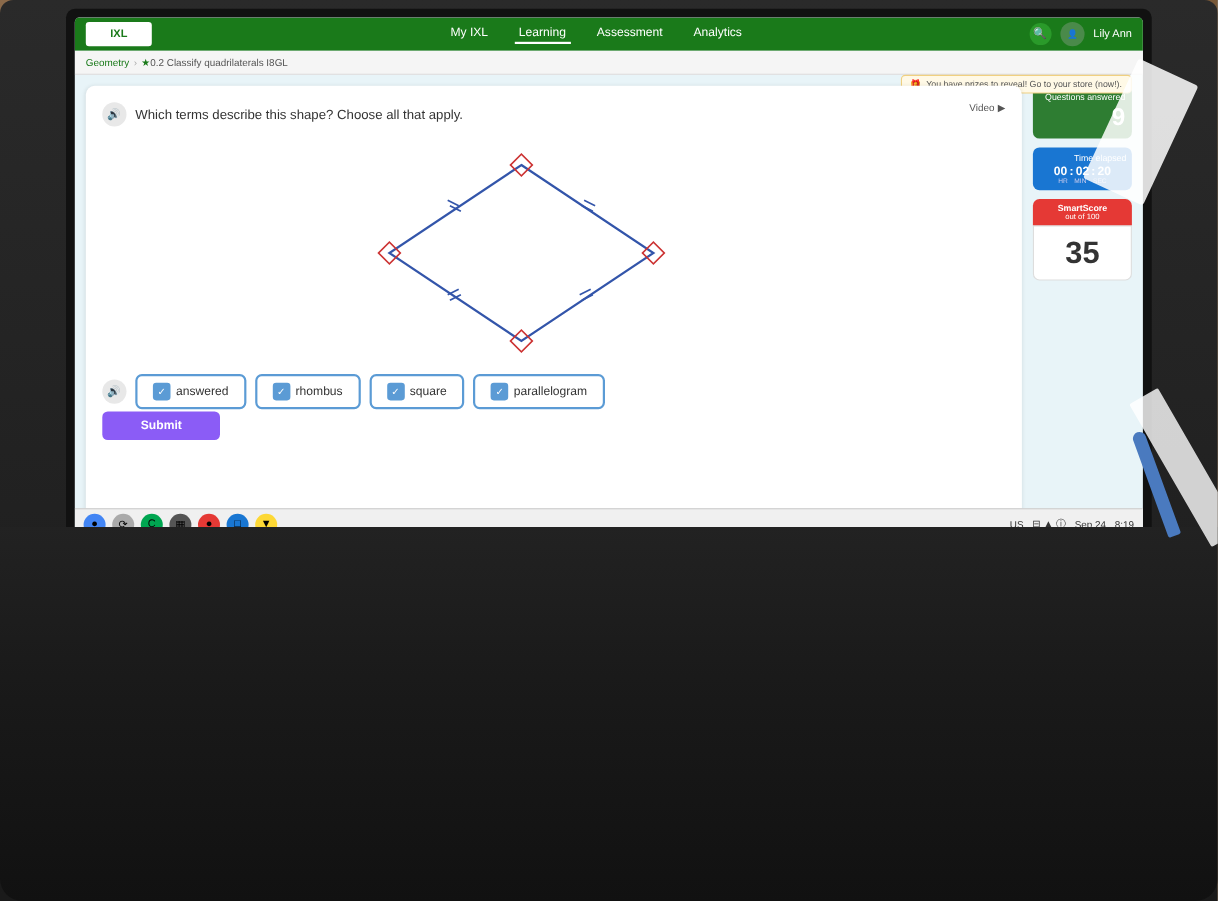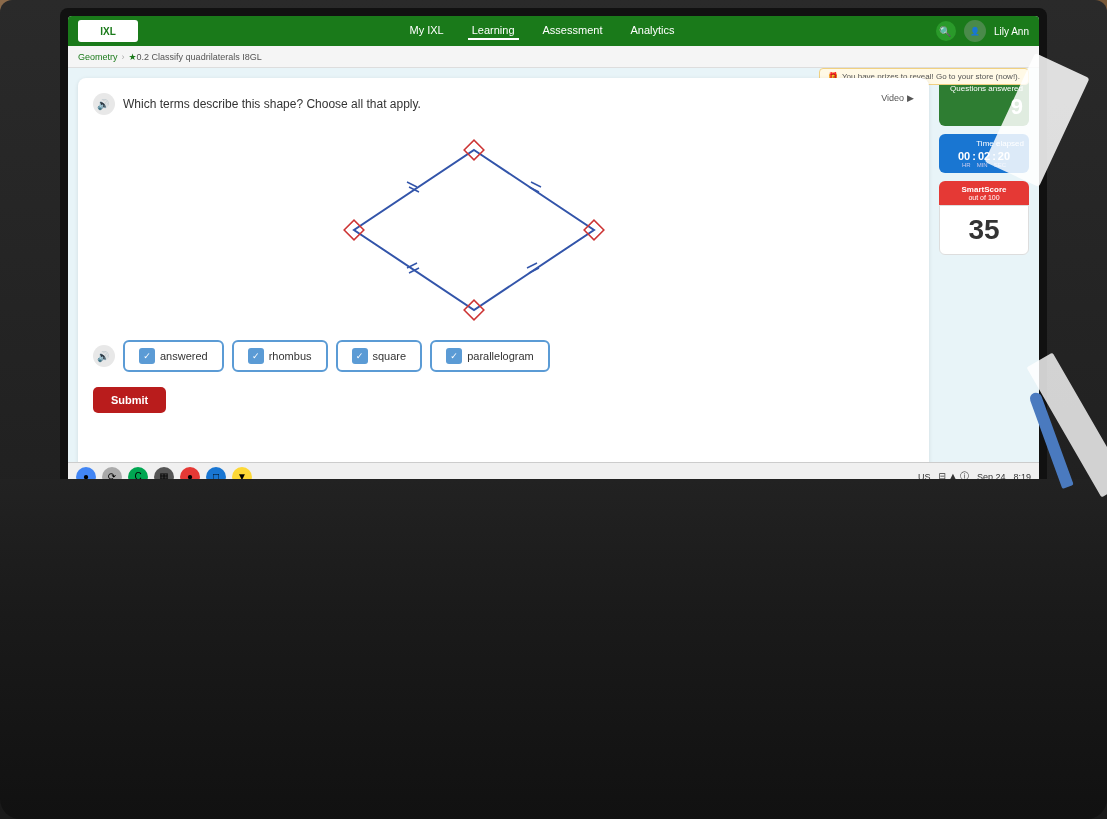--- a/index.html
+++ b/index.html
@@ -260,23 +260,23 @@
       border-radius: 3px;
       display: flex;
       align-items: center;
       justify-content: center;
       color: #fff;
       font-size: 9px;
     }
 
     .submit-btn {
       display: block;
-      margin-top: 15px;
-      padding: 7px 18px;
-      background: #b91c1c;
+      margin-top: 2px;
+      padding: 7px 35px;
+      background: #8b5cf6;
       color: #fff;
       border: none;
       border-radius: 5px;
       font-size: 11px;
       font-weight: bold;
       cursor: pointer;
     }
 
     
     .side-panel {

